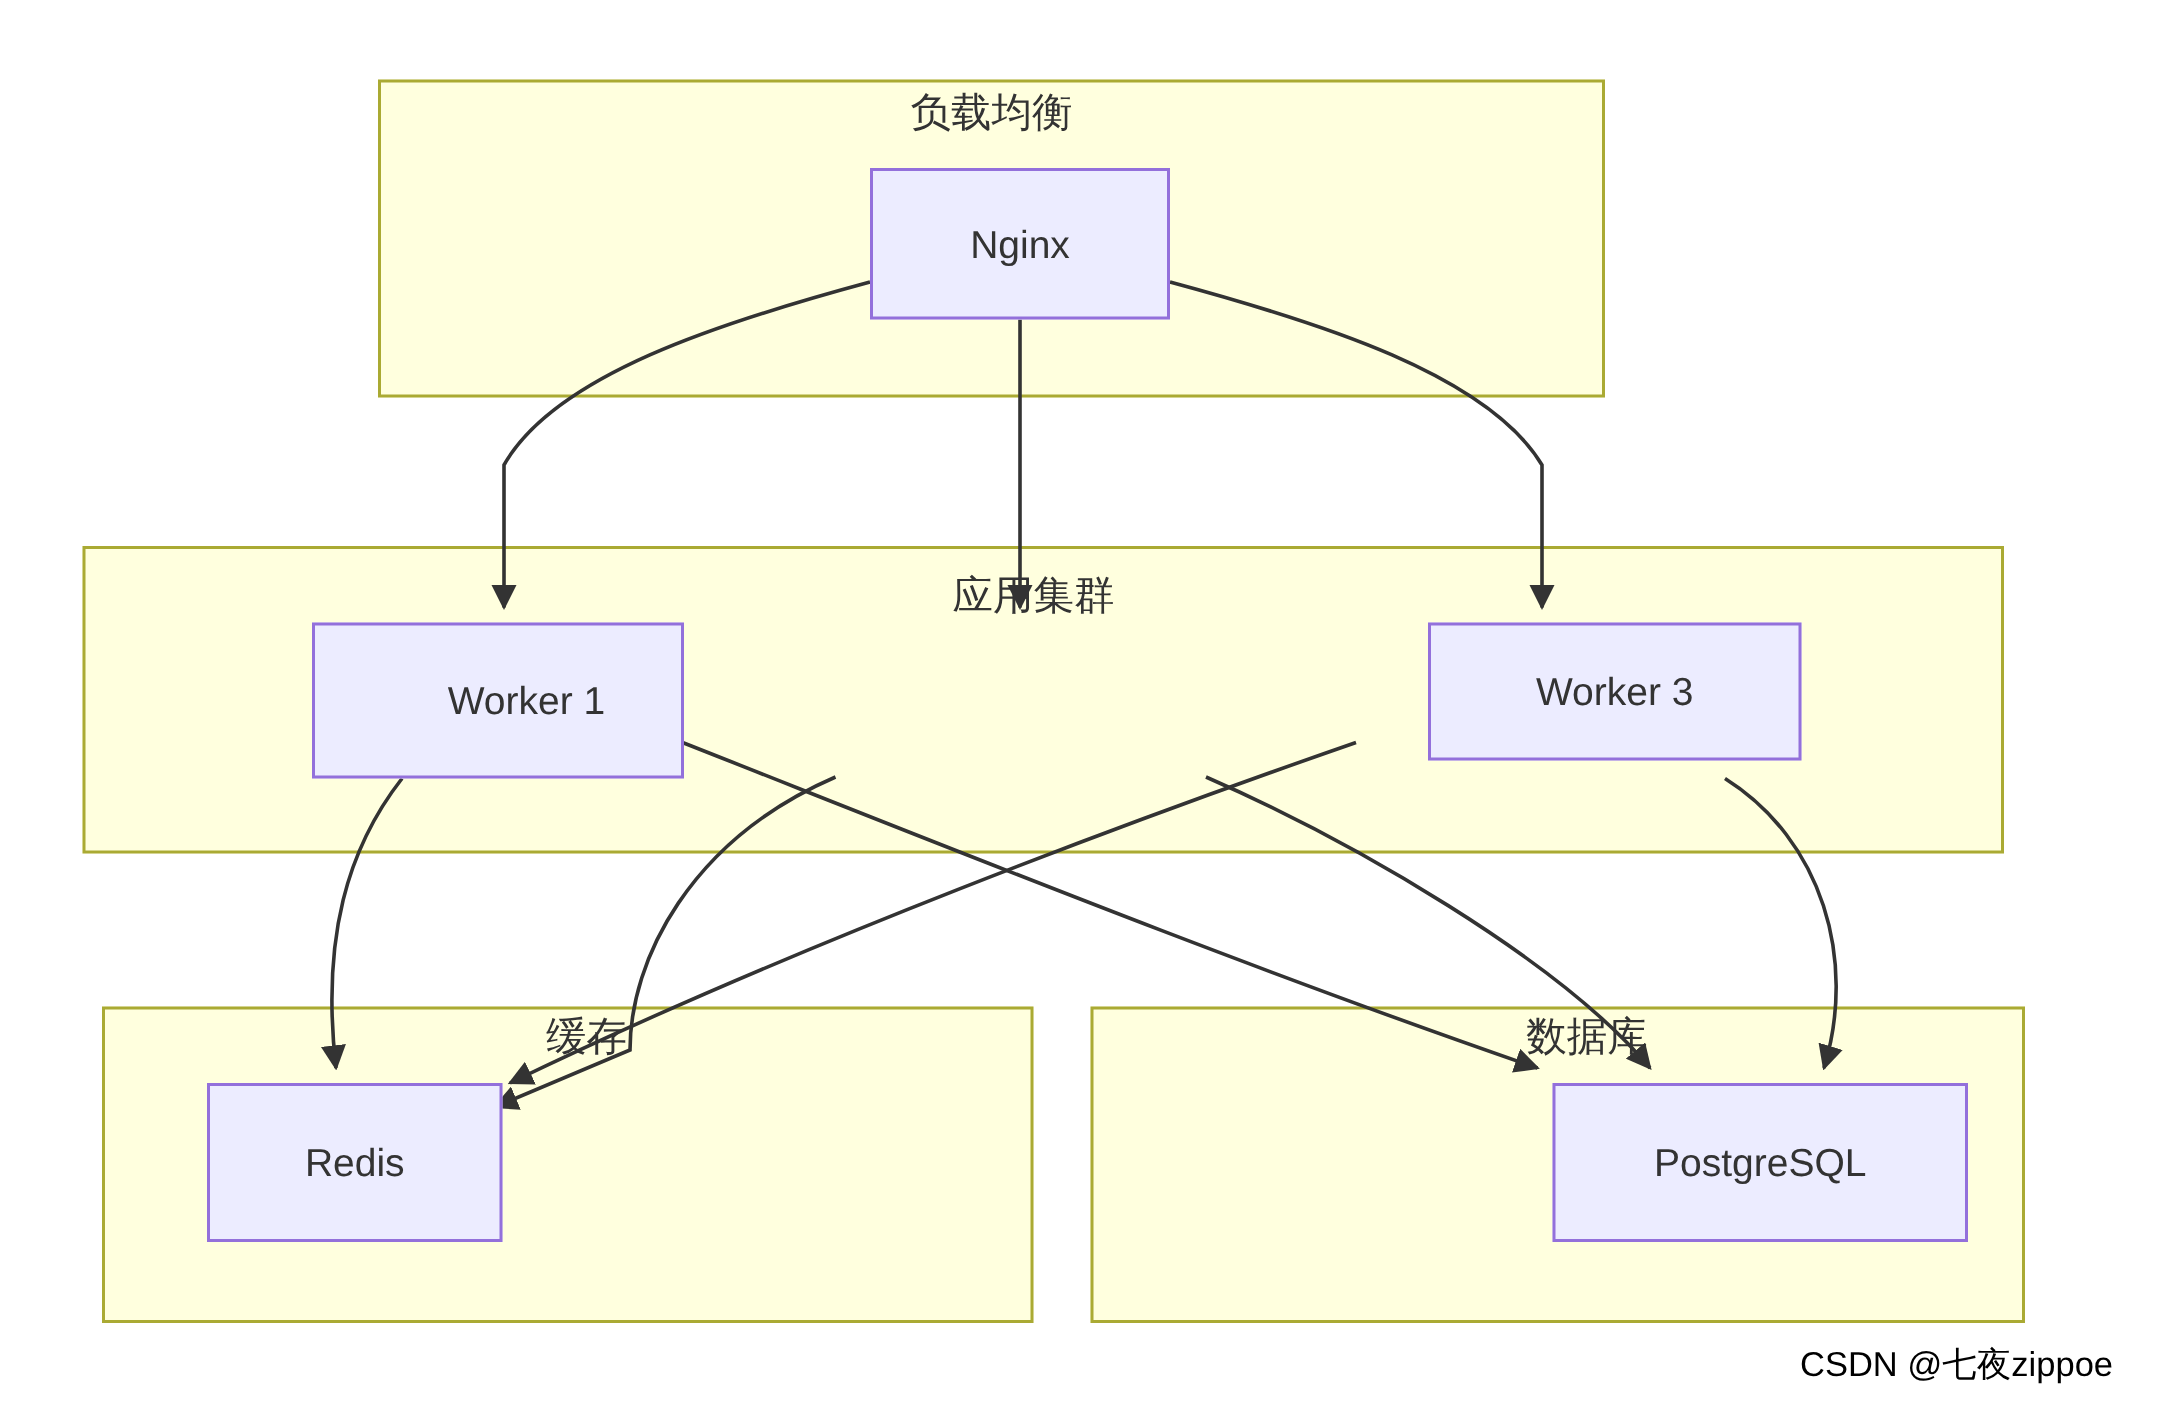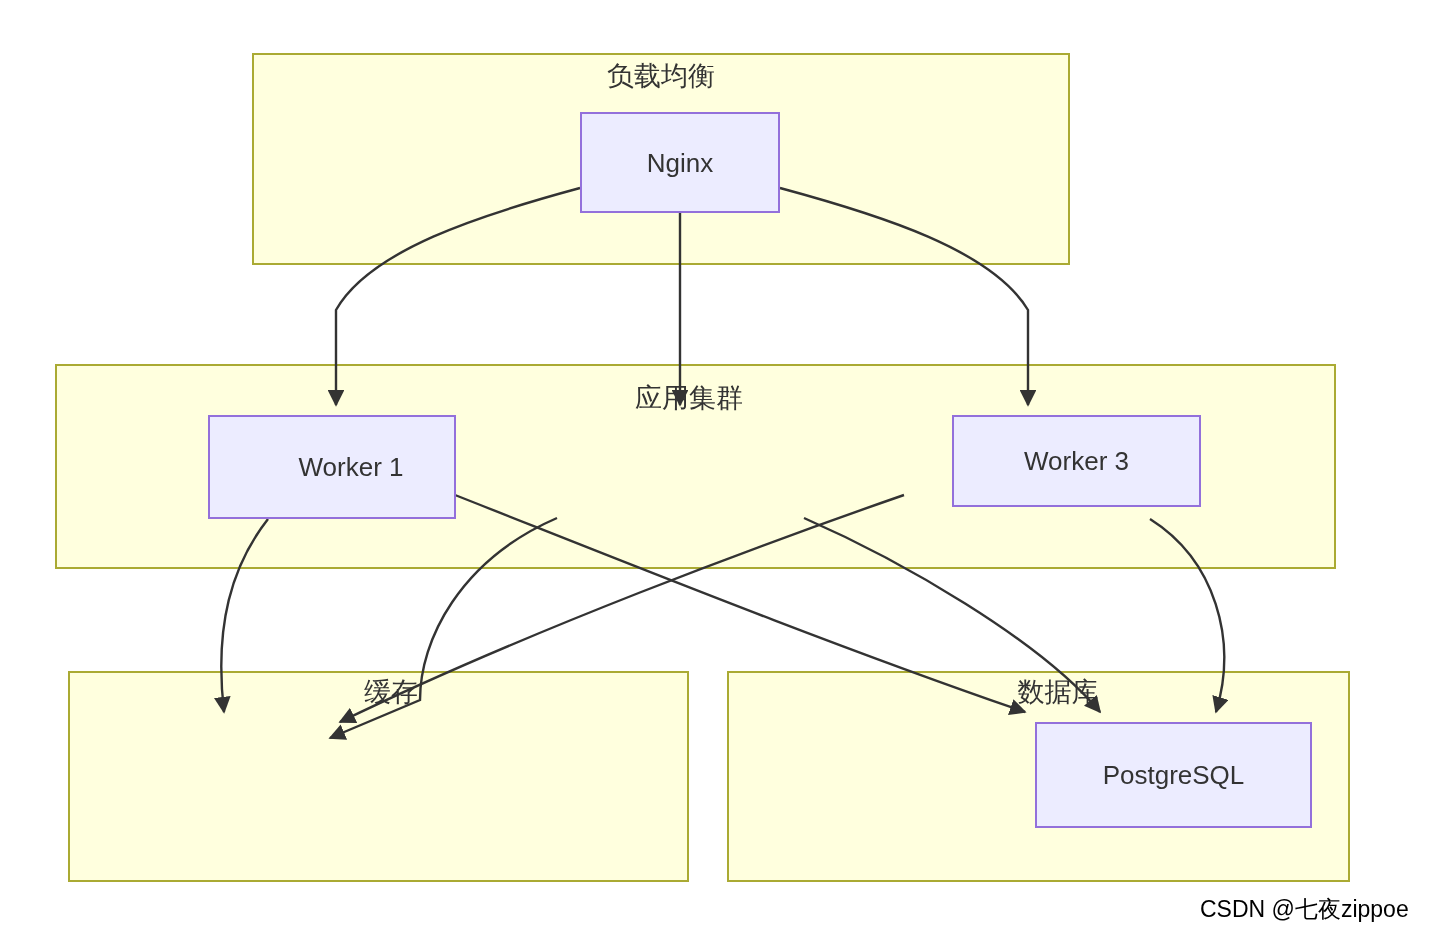--- a/index.html
+++ b/index.html
@@ -119,20 +119,23 @@
 
   <div class="node" style="left:208px; top:415px; width:248px; height:104px;padding-left:38px;">
     <span class="node-label">Worker 1</span>
   </div>
 
 
   <div class="node" style="left:904px; top:415px; width:249px; height:92px;margin-left:48px;">
     <span class="node-label">Worker 3</span>
   </div>
 
+  <div class="node" style="left:138px; top:722px; width:197px; height:106px;">
+    <span class="node-label">Redis</span>
+  </div>
 
   <div class="node" style="left:1035px; top:722px; width:277px; height:106px;align-items:center;">
     <span class="node-label">PostgreSQL</span>
   </div>
 
   <div class="watermark" style="left:1200px; top:898px;">CSDN @七夜zippoe</div>
 
 </div>
 
 </body></html>

